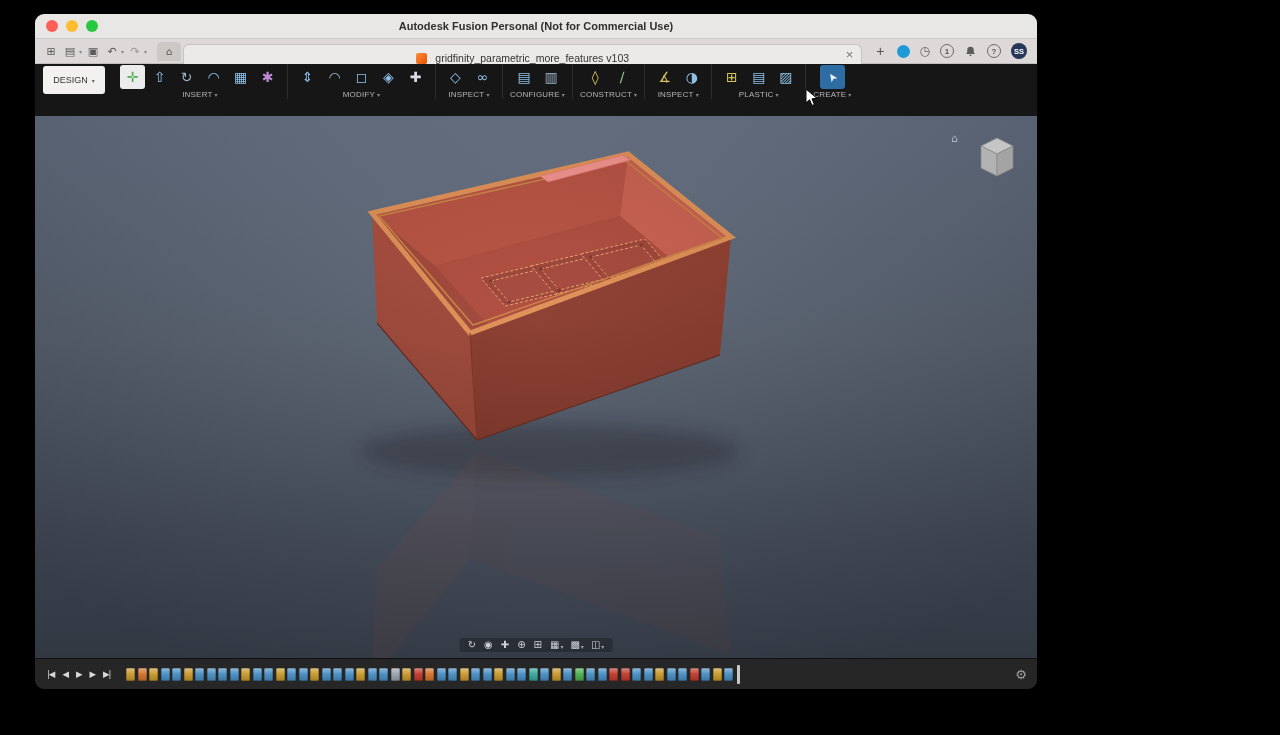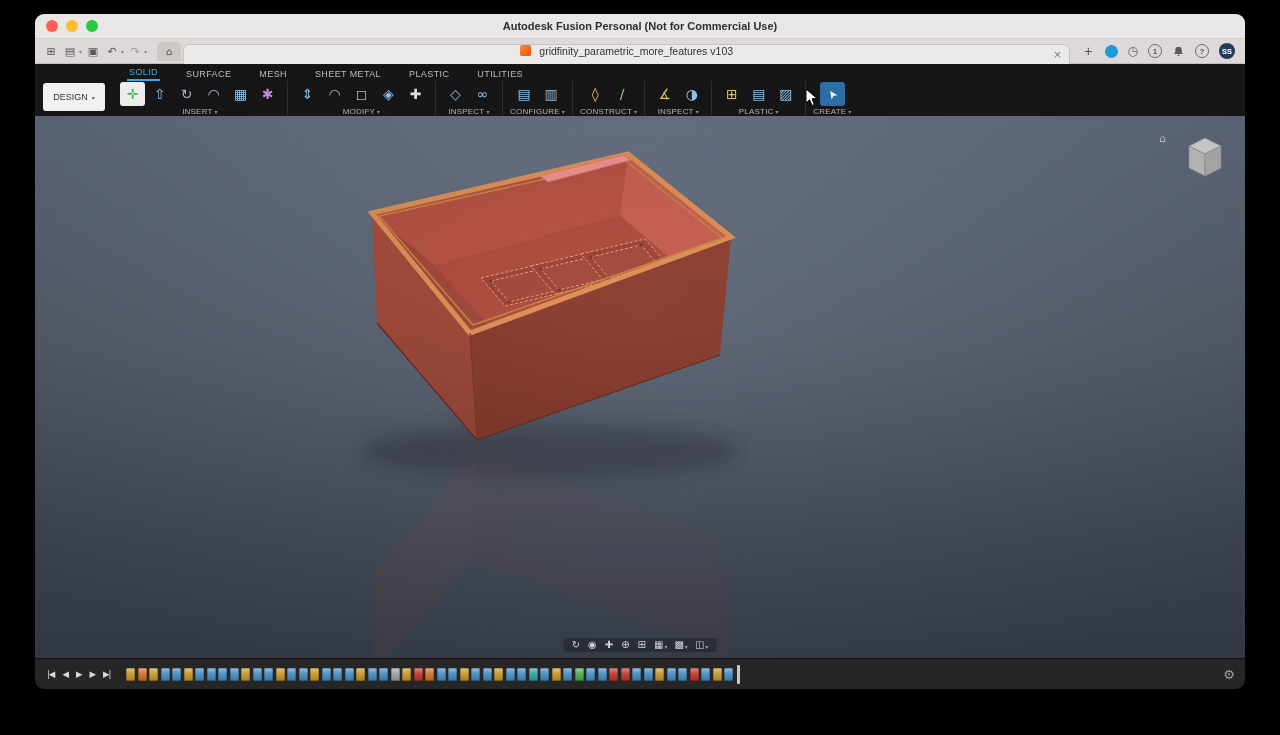--- a/index.html
+++ b/index.html
@@ -1,18 +1,18 @@
 <!DOCTYPE html>
 <html><head>
 <meta charset="utf-8">
 <style>
   * { margin:0; padding:0; box-sizing:border-box; }
   body { background:#000; font-family:"Liberation Sans", sans-serif; }
   .screen { position:relative; width:1280px; height:735px; background:#000; overflow:hidden; }
-  .window { position:absolute; left:35px; top:14px; width:1210px; height:675px;
+  .window { position:absolute; left:35px; top:14px; width:1002px; height:675px;
             border-radius:9px; overflow:hidden; background:#151515;
             box-shadow:0 18px 60px rgba(0,0,0,.75); display:flex; flex-direction:column; }
 
   
   .titlebar { height:25px; background:#e9e7e6; border-bottom:1px solid #cfccca;
               display:flex; align-items:center; position:relative; flex:0 0 auto; }
   .traffic { display:flex; gap:8px; margin-left:11px; }
   .tl { width:12px; height:12px; border-radius:50%; }
   .tl.red{background:#ff5f57;} .tl.yellow{background:#febc2e;} .tl.green{background:#28c840;}
   .win-title { position:absolute; left:0; right:0; text-align:center; font-size:11px; font-weight:bold; color:#2e2e2e; pointer-events:none; }
@@ -21,21 +21,21 @@
   .tabbar { height:25px; background:#dcd9d8; border-bottom:1px solid #c2bfbd;
             display:flex; align-items:center; padding:0 8px; flex:0 0 auto; }
   .lgroup { display:flex; align-items:center; gap:3px; }
   .licon { height:18px; min-width:16px; display:flex; align-items:center; justify-content:center;
            color:#5a5a5a; font-size:11px; font-family:"DejaVu Sans", sans-serif; padding:0 2px; }
   .lcaret { font-size:6px; color:#8a8a8a; margin-left:-2px; }
   .home-stub { margin-left:10px; width:24px; height:19px; background:#cbc8c6; border-radius:5px 5px 0 0;
                display:flex; align-items:center; justify-content:center; font-size:10px; color:#555;
                font-family:"DejaVu Sans", sans-serif; }
   .doc-tab { flex:1; height:20px; margin:5px 0 0 2px; background:#eceae9; border:1px solid #c6c3c1; border-bottom:none;
-             border-radius:6px 6px 0 0; display:flex; align-items:flex-start; justify-content:center; gap:8px; position:relative; }
+             border-radius:6px 6px 0 0; display:flex; align-items:flex-end; justify-content:center; gap:8px; position:relative; }
   .favicon { width:11px; height:11px; border-radius:2px; background:linear-gradient(135deg,#ff8a3c,#e65300); }
   .doc-title { font-size:10.5px; color:#333; }
   .tab-close { position:absolute; right:8px; top:1px; color:#777; font-size:13px; line-height:18px; }
   .right-cluster { display:flex; align-items:center; gap:10px; margin-left:12px; margin-right:2px; }
   .plusbtn { font-size:14px; color:#555; padding:0 2px; }
   .dot { width:13px; height:13px; border-radius:50%; background:#1f9ad6; }
   .clockg { font-size:12px; color:#666; font-family:"DejaVu Sans", sans-serif; }
   .circ { width:14px; height:14px; border-radius:50%; border:1.5px solid #6a6a6a; color:#555;
           font-size:8px; font-weight:bold; display:flex; align-items:center; justify-content:center; }
   .avatar { width:16px; height:16px; border-radius:50%; background:#253858; color:#fff; font-size:7.5px;
@@ -134,29 +134,20 @@
             <path d="M8 2a4 4 0 0 0-4 4v3l-1.5 2h11L12 9V6a4 4 0 0 0-4-4z" fill="#5c5c5c"></path>
             <path d="M6.5 12a1.5 1.5 0 0 0 3 0z" fill="#5c5c5c"></path>
           </svg>
         </span>
         <span class="circ" data-name="help-icon">?</span>
         <span class="avatar" data-name="user-avatar">SS</span>
       </div>
     </div>
 
     <div class="ribbon" data-name="ribbon">
-      <div class="ribbon-tabs" data-name="ribbon-tabs">
-
-      <div class="rtab active" data-name="tab-solid"><span>SOLID</span></div>
-          <div class="rtab" data-name="tab-surface"><span>SURFACE</span></div>
-          <div class="rtab" data-name="tab-mesh"><span>MESH</span></div>
-          <div class="rtab" data-name="tab-sheet-metal"><span>SHEET METAL</span></div>
-          <div class="rtab" data-name="tab-plastic"><span>PLASTIC</span></div>
-          <div class="rtab" data-name="tab-utilities"><span>UTILITIES</span></div>
-        </div>
       <div class="ribbon-body" data-name="ribbon-toolbar">
         <div class="design-btn" data-name="workspace-selector">
           <span>DESIGN</span>
           <span class="dcaret" data-name="workspace-caret-icon">▾</span>
         </div>
 
         <div class="rgroup" data-name="ribbon-group-create">
           <div class="ricons">
 
           <div class="ricon" data-name="create-sketch-icon" style="background-color: rgb(236, 236, 236); color: rgb(76, 175, 80);">

